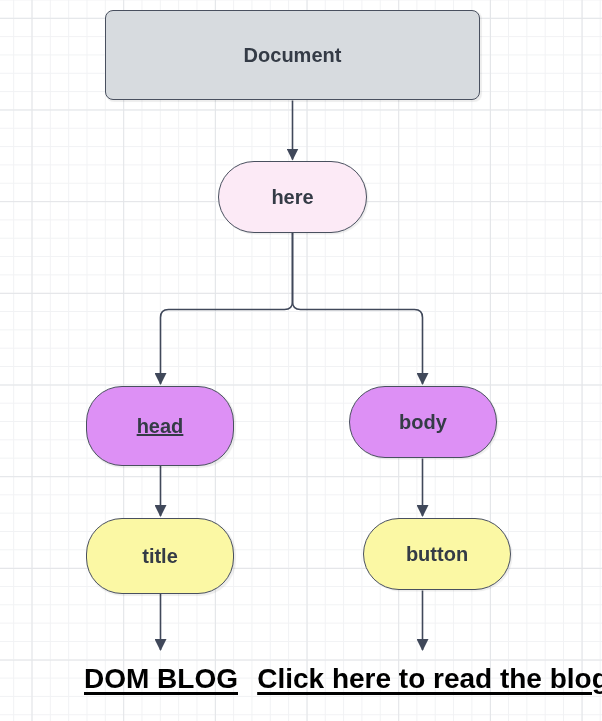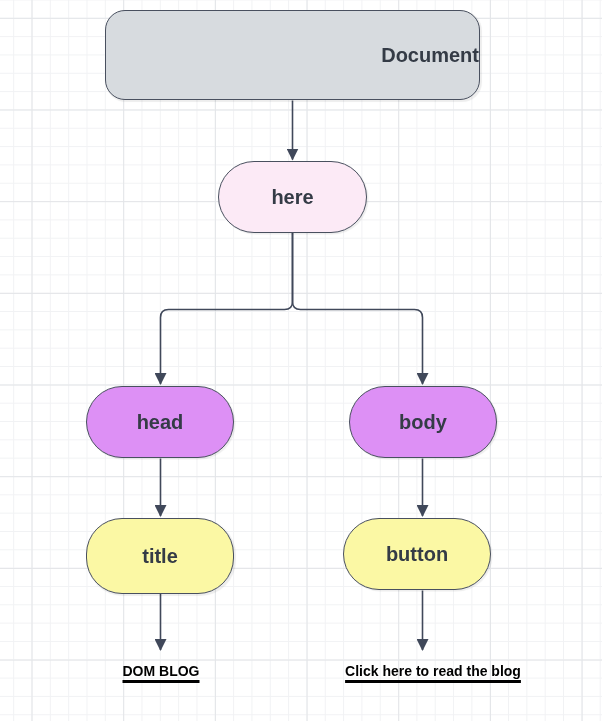--- a/index.html
+++ b/index.html
@@ -32,36 +32,36 @@
     align-items: center;
     justify-content: center;
     box-sizing: border-box;
     border: 1.5px solid #49505f;
     font-weight: bold;
     font-size: 20px;
     color: #343b46;
     box-shadow: 1.5px 1.5px 1px rgba(0,0,0,0.07);
     cursor: default;
   }
-  .shape-rectangle { border-radius: 20px; justify-content: flex-end; }
+  .shape-rectangle { border-radius: 8px; }
   .shape-pill { border-radius: 36px; }
 
   .node-document { left: 105px; top: 10px;  width: 375px; height: 90px; }
   .node-html     { left: 218px; top: 161px; width: 149px; height: 72px; }
-  .node-head     { left: 86px;  top: 386px; width: 148px; height: 72px; }
+  .node-head     { left: 86px;  top: 386px; width: 148px; height: 80px; text-decoration: underline; }
   .node-body     { left: 349px; top: 386px; width: 148px; height: 72px; }
   .node-title    { left: 86px;  top: 518px; width: 148px; height: 76px; }
-  .node-button   { left: 343px; top: 518px; width: 148px; height: 72px; }
+  .node-button   { left: 363px; top: 518px; width: 148px; height: 72px; }
 
   .leaf-link {
     position: absolute;
     transform: translateX(-50%);
     white-space: nowrap;
     font-weight: bold;
-    font-size: 14px;
+    font-size: 28px;
     color: #000000;
     text-decoration: underline;
     text-decoration-thickness: 2.5px;
     text-underline-offset: 4px;
     cursor: pointer;
   }
   .link-dom-blog  { left: 161px; top: 663px; }
   .link-read-blog { left: 433px; top: 663px; }
 </style>
 </head>

